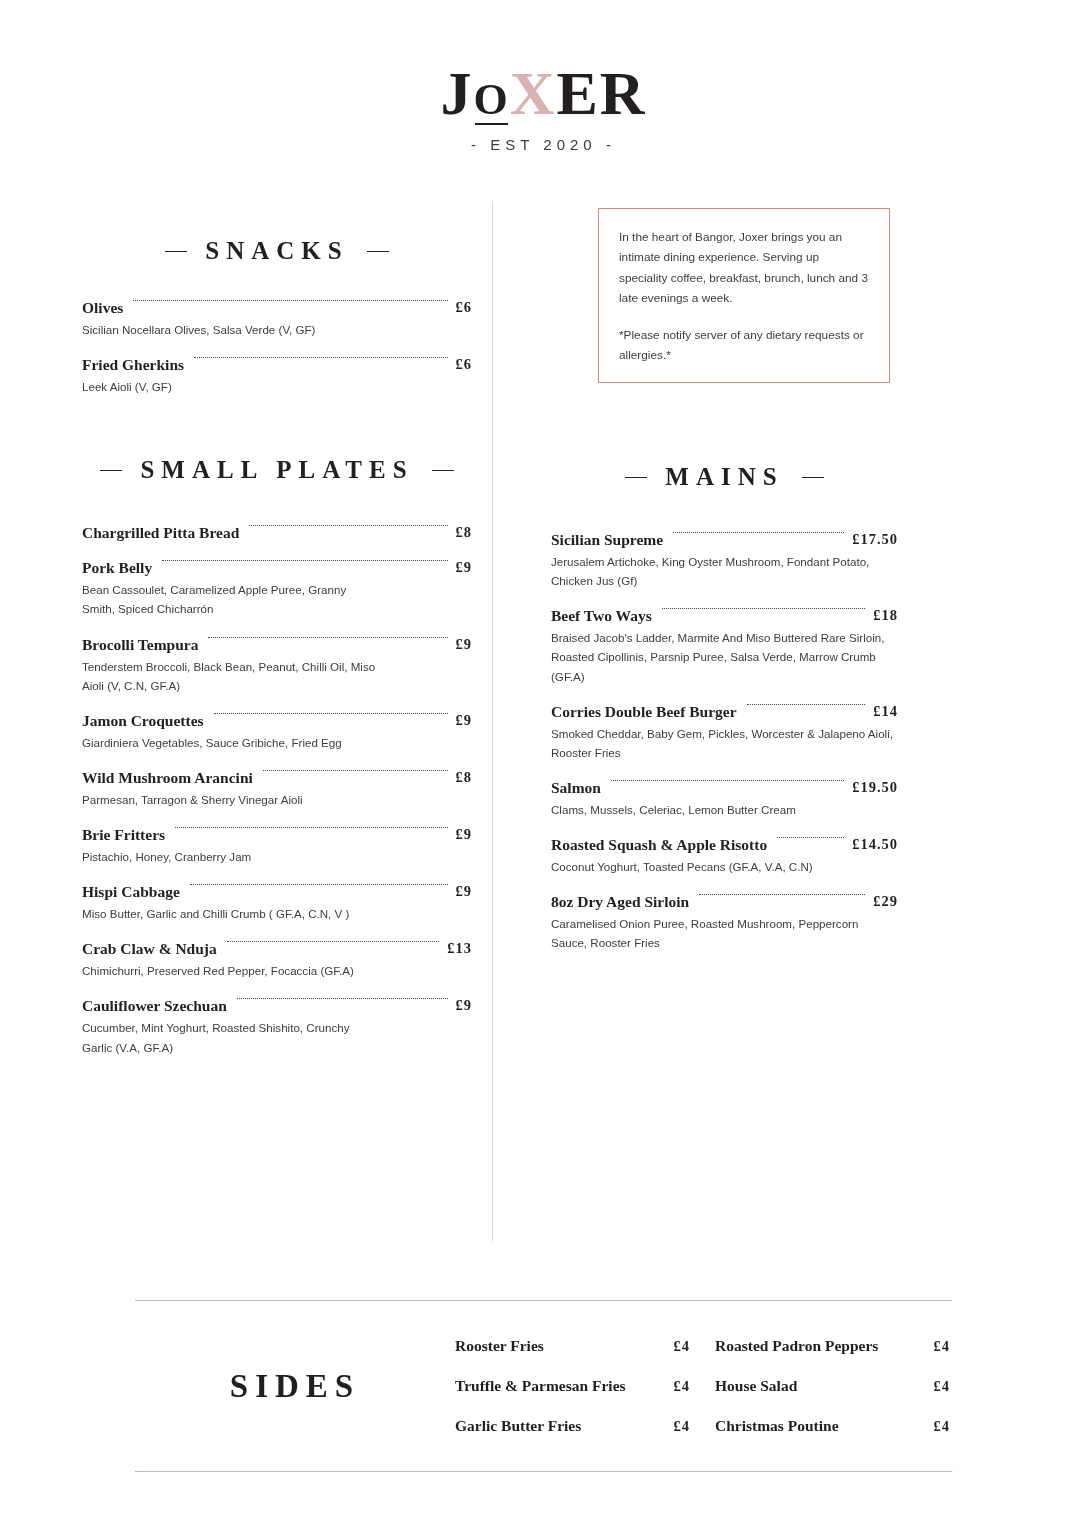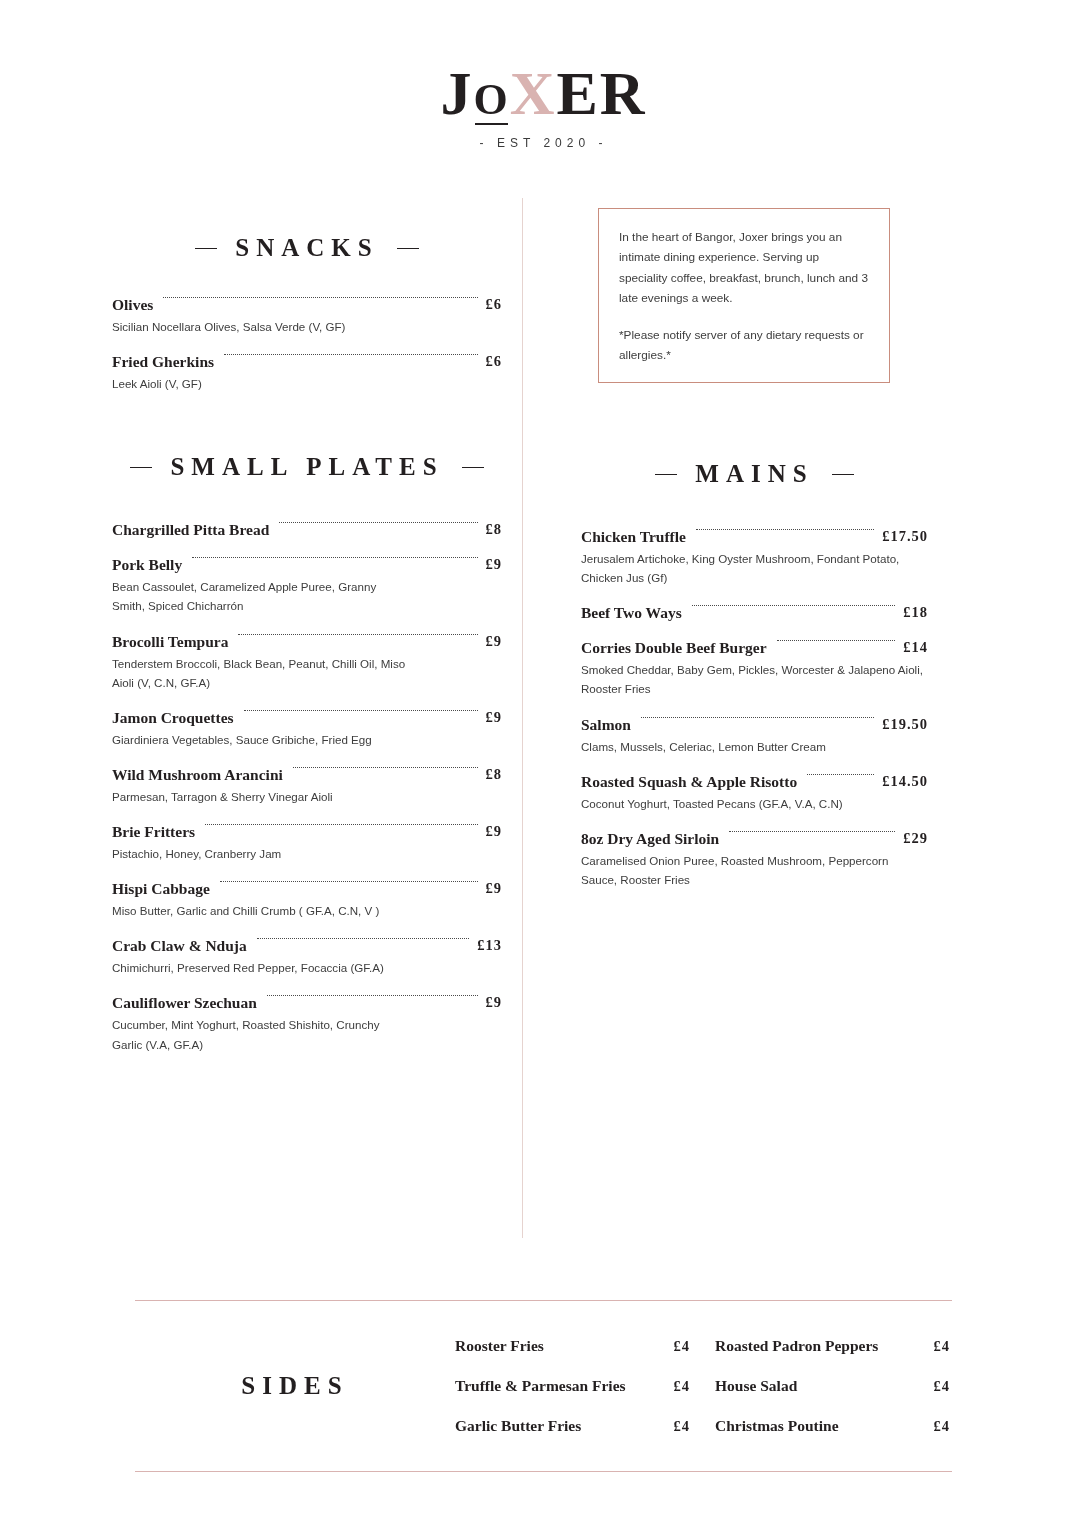--- a/index.html
+++ b/index.html
@@ -49,31 +49,31 @@
     content: "";
     position: absolute;
     left: 2px;
     right: 2px;
     bottom: -3px;
     height: 2px;
     background: #231f20;
   }
   .est {
     margin-top: 12px;
-    font-size: 12px;
+    font-size: 15px;
     letter-spacing: 5px;
     color: #3a3a3a;
     font-family: "Liberation Sans", sans-serif;
   }
 
   
   .columns {
     position: relative;
     margin-top: 40px;
-    padding: 0 112px;
+    padding: 0 82px;
     box-sizing: border-box;
     display: flex;
   }
   .col-left {
     width: 410px;
     box-sizing: border-box;
     padding-right: 20px;
   }
   .divider {
     width: 1px;
@@ -179,21 +179,21 @@
     top: 1300px;
     border-top: 1px solid #d9b3b1;
     border-bottom: 1px solid #d9b3b1;
     height: 172px;
     box-sizing: border-box;
     display: flex;
     align-items: center;
   }
   .sides-title {
     font-family: "Liberation Serif", serif;
-    font-size: 25px;
+    font-size: 33px;
     letter-spacing: 7px;
     font-weight: 700;
     color: #231f20;
     width: 320px;
     text-align: center;
   }
   .sides-col {
     width: 235px;
     box-sizing: border-box;
   }
@@ -353,32 +353,33 @@
 
       <div class="section-title mains">
         <span class="dash"></span>
         <span>MAINS</span>
         <span class="dash"></span>
       </div>
 
       <div>
         <div class="menu-item">
           <div class="item-row">
-            <span class="item-name">Chicken Truffle</span>
+            <span class="item-name">Sicilian Supreme</span>
             <span class="leader"></span>
             <span class="item-price">£17.50</span>
           </div>
           <div class="item-desc">Jerusalem Artichoke, King Oyster Mushroom, Fondant Potato, Chicken Jus (Gf)</div>
         </div>
         <div class="menu-item">
           <div class="item-row">
             <span class="item-name">Beef Two Ways</span>
             <span class="leader"></span>
             <span class="item-price">£18</span>
           </div>
+          <div class="item-desc">Braised Jacob's Ladder, Marmite And Miso Buttered Rare Sirloin, Roasted Cipollinis, Parsnip Puree, Salsa Verde, Marrow Crumb (GF.A)</div>
         </div>
         <div class="menu-item">
           <div class="item-row">
             <span class="item-name">Corries Double Beef Burger</span>
             <span class="leader"></span>
             <span class="item-price">£14</span>
           </div>
           <div class="item-desc">Smoked Cheddar, Baby Gem, Pickles, Worcester &amp; Jalapeno Aioli, Rooster Fries</div>
         </div>
         <div class="menu-item">

